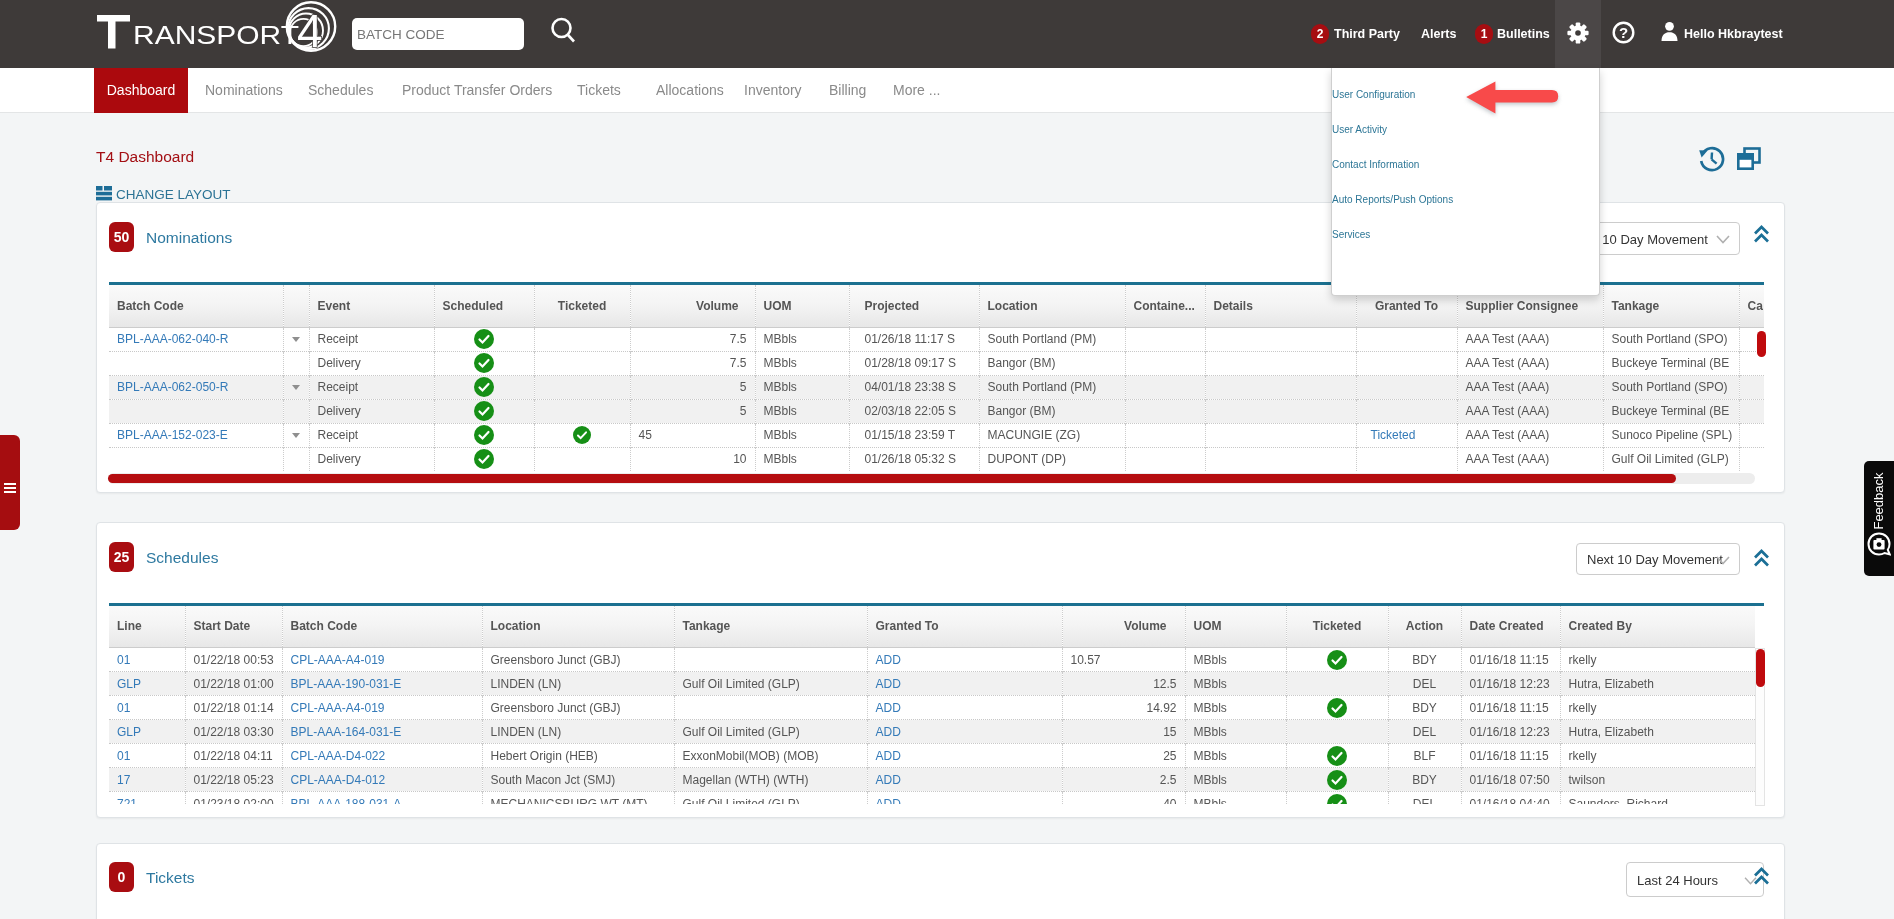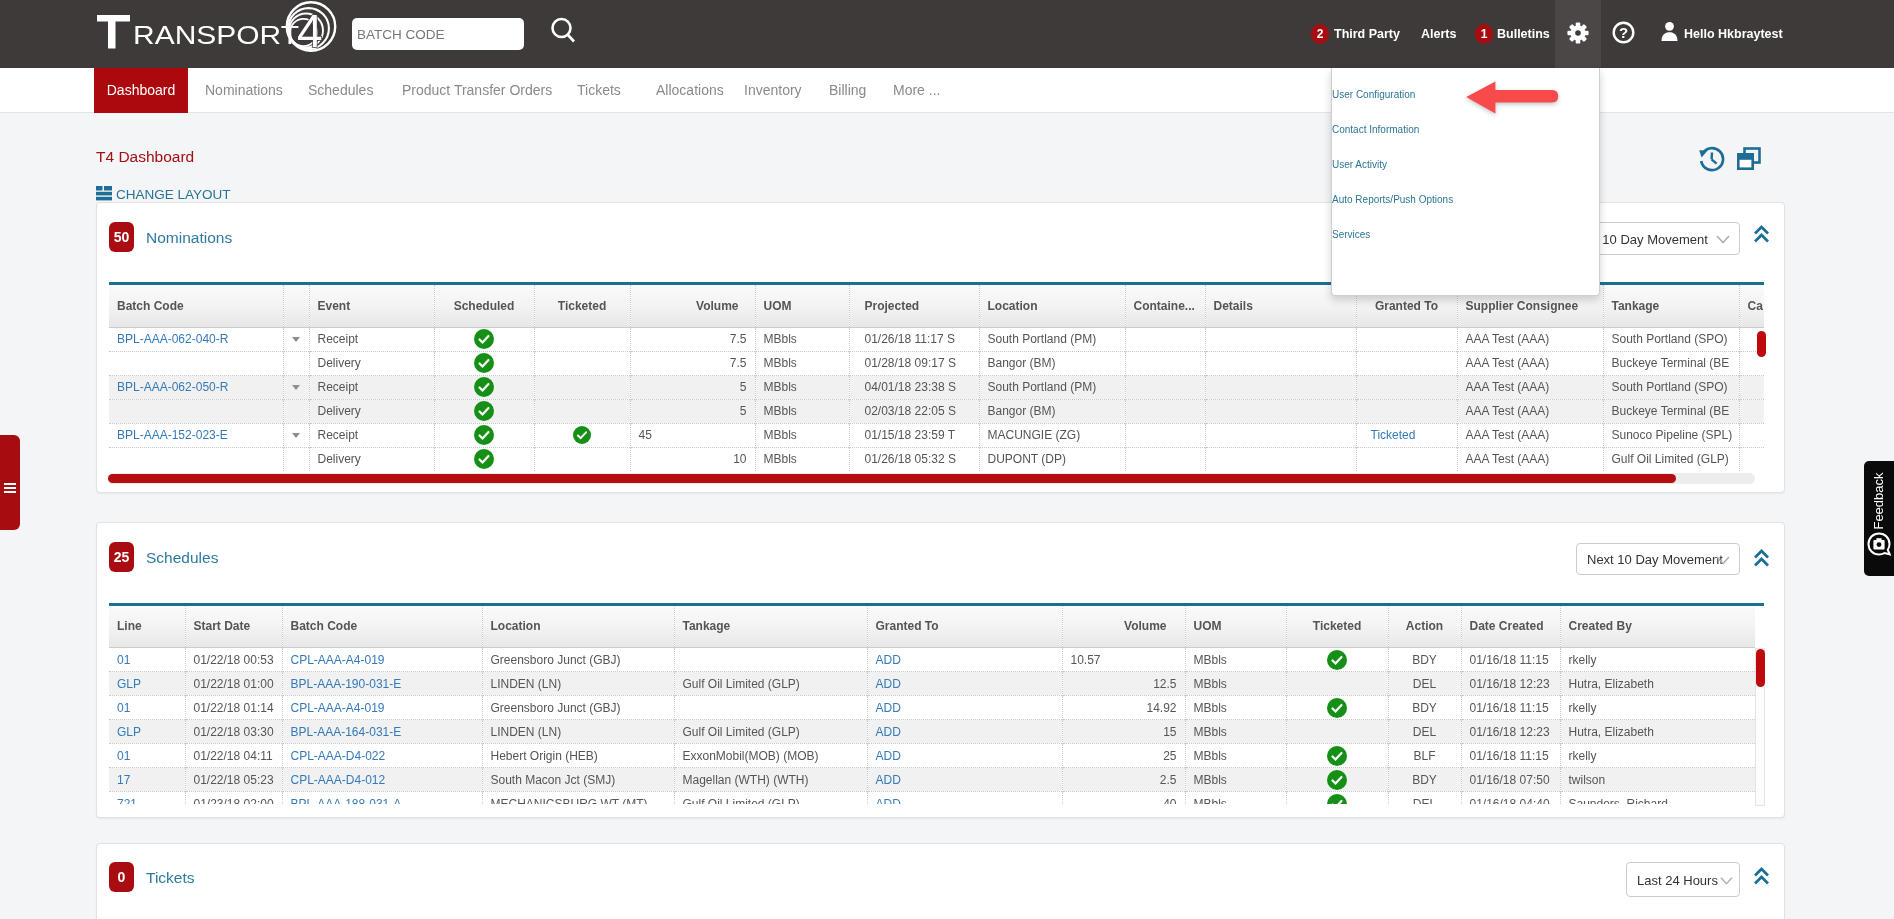--- a/index.html
+++ b/index.html
@@ -150,21 +150,21 @@
             <col width="101">
             <col width="146">
             <col width="136">
             <col width="25">
           </colgroup>
       <thead>
             <tr>
         <th>Batch Code</th>
               <th></th>
               <th>Event</th>
-              <th style="text-align:center">Scheduled</th>
+              <th style="">Scheduled</th>
               <th style="text-align:center">Ticketed</th>
               <th style="text-align:right;padding-right:16px">Volume</th>
               <th>UOM</th>
               <th style="padding-left:15px">Projected</th>
               <th>Location</th>
               <th>Containe...</th>
               <th>Details</th>
               <th style="text-align:center">Granted To</th>
               <th>Supplier Consignee</th>
               <th>Tankage</th>
@@ -464,21 +464,21 @@
             </tr>
       </tbody>
         </table>
     </div>
     <div style="position:absolute;left:1658px;top:124.5px;width:10px;height:158px;background:#fdfdfd;border:1px solid #e4e4e4"></div>
     <div class="scrollthumb" style="left:1659px;top:126px;width:9px;height:38px;background:#bf0a0d"></div>
   </div>
   <div class="panel" id="p3" style="top:730px;height:160px">
     <div class="nbadge" style="left:12px;top:18px">0</div>
     <div class="ptitle" style="left:49px;top:25px">Tickets</div>
-    <div class="selbox" style="left:1529px;top:18px;width:114px;height:35px;line-height:35px;padding-left:10px;font-size:13px">Last 24 Hours
+    <div class="selbox" style="left:1529px;top:18px;width:138px;height:35px;line-height:35px;padding-left:10px;font-size:13px">Last 24 Hours
       <svg style="position:absolute;right:5px;top:13px" width="15" height="10" viewBox="0 0 16 11">
           <path d="M2 2 L8 8.5 L14 2" fill="none" stroke="#b0b0b0" stroke-width="1.6"></path>
         </svg>
     </div>
     <svg class="chev" style="left:1656px;top:22px" width="17" height="20" viewBox="0 0 17 20">
         <g fill="none" stroke="#1b6f96" stroke-width="2.7">
           <path d="M2 9.5 L8.5 3 L15 9.5"></path>
           <path d="M2 17.5 L8.5 11 L15 17.5"></path>
         </g>
       </svg>
@@ -493,20 +493,20 @@
   <div style="position:absolute;left:-20px;top:32px;width:70px;height:16px;transform:rotate(-90deg);color:#fff;font-size:13px;text-align:center;line-height:16px;white-space:nowrap">Feedback</div>
   <svg style="position:absolute;left:3px;top:71px" width="24" height="25" viewBox="0 0 24 25">
     <path d="M12 22.5 C6 22.5 1.5 18 1.5 12 C1.5 6 6 1.5 12 1.5 C18 1.5 22.5 6 22.5 12 C22.5 14.2 21.9 16.2 20.8 17.8 L22.7 22.3 L17.5 21 C15.9 22 14 22.5 12 22.5 Z" fill="none" stroke="#fff" stroke-width="2"></path>
     <rect x="6.4" y="8" width="11.2" height="9.4" rx="1" fill="#fff"></rect>
     <rect x="9.4" y="6.2" width="5.2" height="2.4" fill="#fff"></rect>
     <circle cx="12" cy="12.6" r="2.4" fill="#0a0a0a"></circle>
   </svg>
 </div>
 <div id="menu">
   <a>User Configuration</a>
+  <a>User Activity</a>
   <a>Contact Information</a>
-  <a>User Activity</a>
   <a>Auto Reports/Push Options</a>
   <a>Services</a>
 </div>
 <svg class="abs" style="left:1464px;top:79px;z-index:60;filter:drop-shadow(0 2.5px 2px rgba(120,130,140,.45))" width="100" height="40" viewBox="0 0 100 40">
     <path d="M2.2 18 L31.4 2.4 L31.4 11 L88 11 Q94.2 11 94.2 17.2 Q94.2 23.4 88 23.4 L31.4 23.4 L31.4 34.6 Z" fill="#f84a4a"></path>
   </svg>
 
 </body></html>

